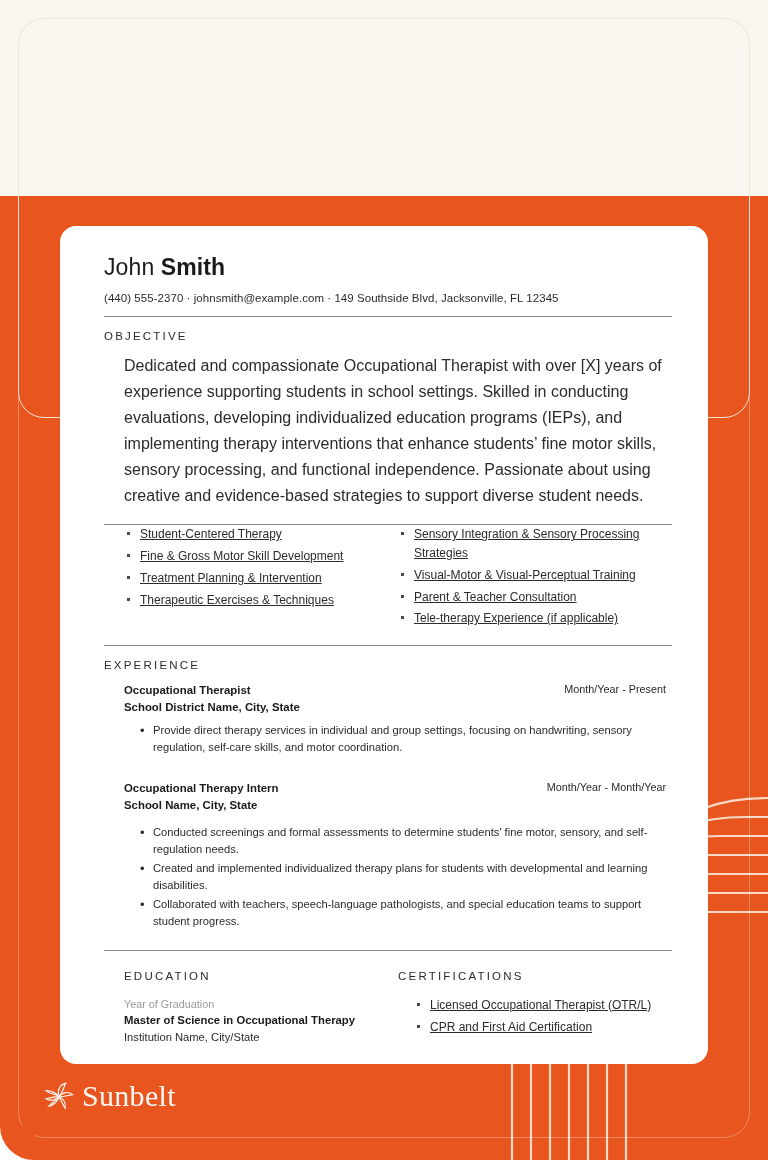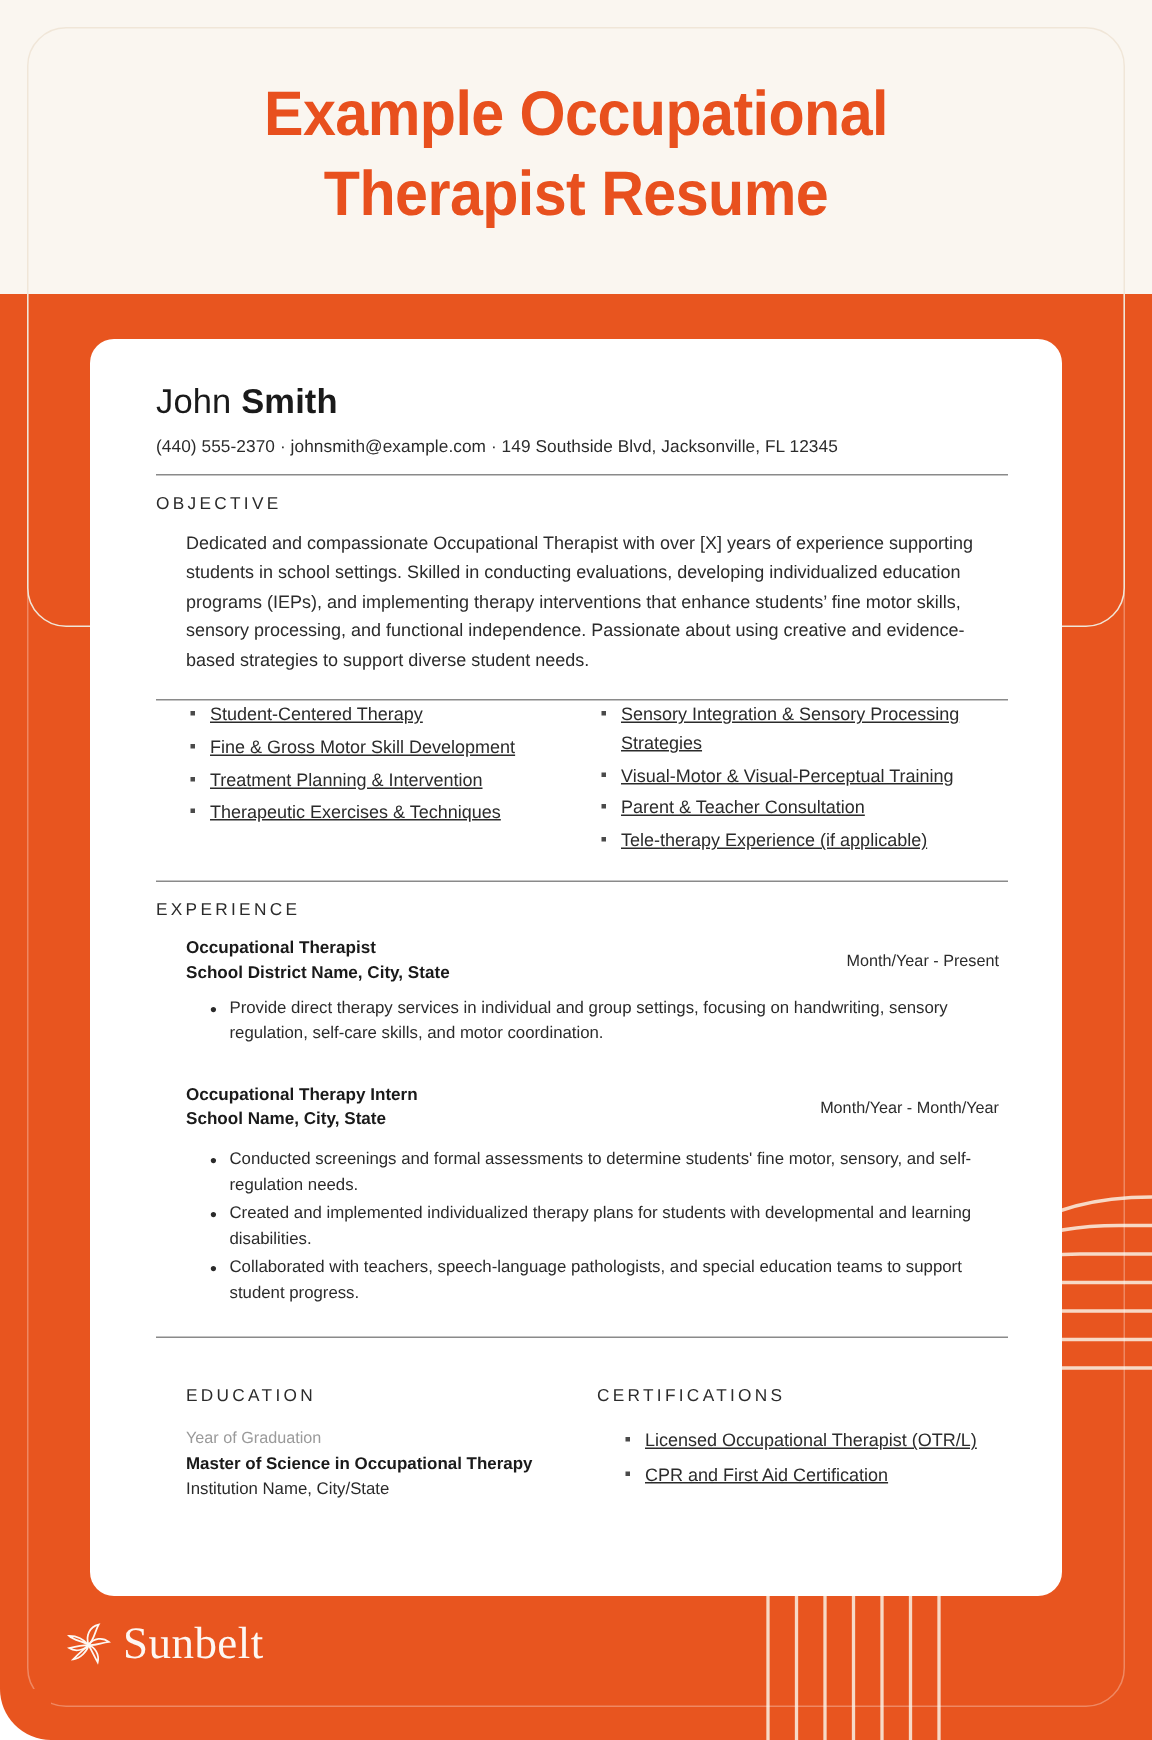--- a/index.html
+++ b/index.html
@@ -103,21 +103,21 @@
   }
   .section-head {
     font-size: 11.5px;
     color: #2b2b2b;
     letter-spacing: 2.2px;
     margin: 13px 0 11px 0;
     font-weight: normal;
   }
 
   .objective-text {
-    font-size: 12px;
+    font-size: 16px;
     line-height: 1.62;
     color: #2b2b2b;
     padding: 0 4px 0 20px;
   }
 
   
   .skills-cols {
     display: flex;
     padding-left: 20px;
   }
@@ -137,21 +137,21 @@
     position: absolute; left: 3px; top: 7px;
     width: 3px; height: 3px;
     background: #4a4a4a;
   }
 
   
   .job { margin-bottom: 4px; }
   .job-head {
     display: flex;
     justify-content: space-between;
-    align-items: center;
+    align-items: flex-start;
     padding-left: 20px;
   }
   .job-titles {
     font-size: 11.4px;
     font-weight: bold;
     line-height: 1.48;
     color: #1a1a1a;
   }
   .job-dates {
     font-size: 10.8px;
@@ -177,21 +177,21 @@
     content: "\2022";
     position: absolute; left: 0; top: -1px;
     font-size: 13px;
     color: #2b2b2b;
   }
 
   
   .bottom-cols {
     display: flex;
     padding-left: 20px;
-    margin-top: 20px;
+    margin-top: 6px;
   }
   .bottom-col { width: 50%; padding-right: 18px; }
   .bottom-col .section-head { margin: 0 0 14px 0; }
   .edu-entry { margin-bottom: 13px; }
   .edu-year {
     font-size: 10.8px;
     color: #9a9a9a;
     line-height: 1.5;
   }
   .edu-degree {
@@ -221,26 +221,20 @@
     font-family: "Liberation Serif", serif;
     font-size: 30px;
     letter-spacing: 0.3px;
   }
 </style>
 </head>
 <body>
 
 <div class="page">
 
-  <div class="header-band">
-    <div class="title">
-      <div>Example Occupational</div>
-      <div>Therapist Resume</div>
-    </div>
-  </div>
 
   <div class="orange-band">
     <svg class="deco-arcs" viewBox="0 0 768 964">
       <g fill="none" stroke="#f7d9c6" stroke-width="2.2">
         <path d="M 512 964 L 512 800 Q 512 716 596 716 L 768 716" transform="translate(0,0)"></path>
         <path d="M 531 964 L 531 793 Q 531 697 627 697 L 768 697"></path>
         <path d="M 550 964 L 550 786 Q 550 678 658 678 L 768 678"></path>
         <path d="M 569 964 L 569 779 Q 569 659 689 659 L 768 659"></path>
         <path d="M 588 964 L 588 772 Q 588 640 720 640 L 768 640"></path>
         <path d="M 607 964 L 607 765 Q 607 721 651 721 L 768 721" opacity="0"></path>

